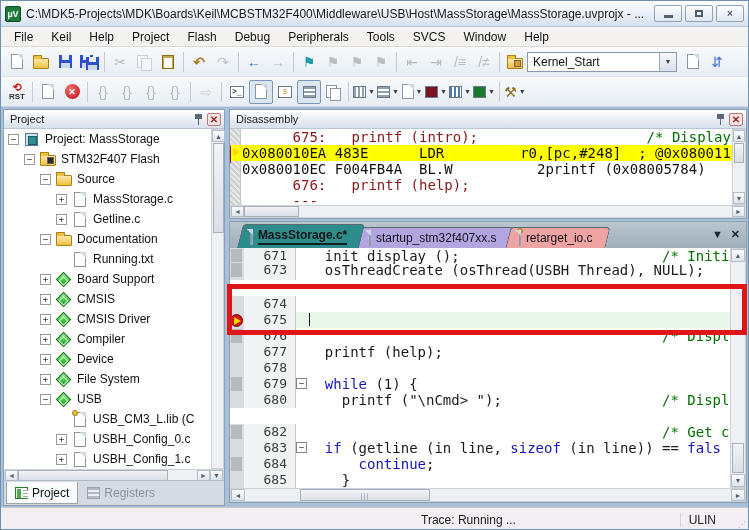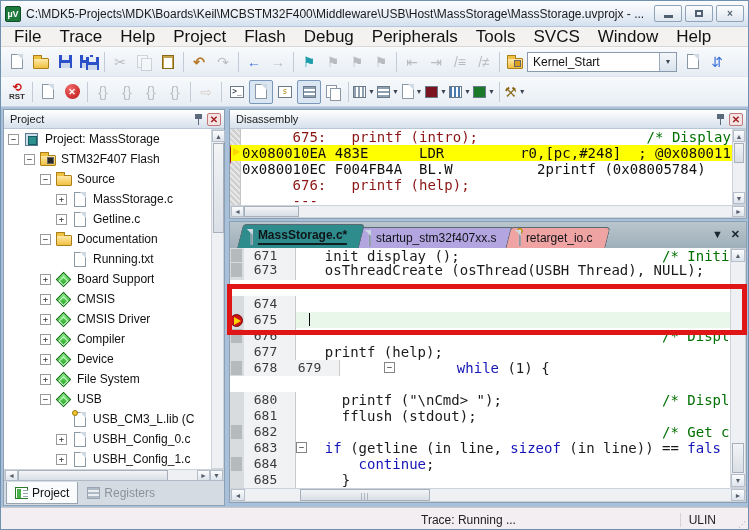--- a/index.html
+++ b/index.html
@@ -16,21 +16,21 @@
   .winbtns { display:flex; gap:3px; }
   .winbtn { width:28px; height:17px; border:1px solid #8fa3b8; border-radius:2px;
     background:linear-gradient(#fcfdfe,#dfe7f0); display:flex; align-items:center; justify-content:center;
     font-size:10px; color:#51606e; font-weight:bold; }
   .winbtn .minbar { width:9px; height:3px; background:#51606e; margin-top:6px; }
   .winbtn .restbox { width:8px; height:7px; border:2px solid #51606e; }
 
   
   .menubar { position:absolute; left:0; top:26px; width:100%; height:20px; background:#f3f2f0;
     border-bottom:1px solid #d9d9d9; display:flex; align-items:center; padding-left:4px; }
-  .menu-item { font-size:17px; color:#111; padding:2px 9px; }
+  .menu-item { font-size:12px; color:#111; padding:2px 9px; }
 
   
   .toolbar { position:absolute; left:0; width:100%; background:linear-gradient(#f8fafc,#e7edf4);
     display:flex; align-items:center; padding:0 4px; }
   #toolbar1 { top:46px; height:30px; border-bottom:1px solid #dfe5ec; }
   #toolbar2 { top:76px; height:30px; border-bottom:1px solid #c9d4e0; }
   .tbtn { min-width:24px; height:24px; display:flex; align-items:center; justify-content:center; gap:1px; position:relative; }
   .tbtn.pressed { border:1px solid #7a96b8; background:#dbe6f3; border-radius:2px; }
   .tsep { width:1px; height:20px; background:#c2cbd6; margin:0 3px; }
   .dim { opacity:.35; filter:grayscale(70%); }
@@ -137,21 +137,21 @@
   .etab.active { height:24px; z-index:3; font-weight:bold; }
   .etab.active .elabel { border-bottom:2px solid #102020; padding-bottom:1px; }
   .etabbar .util { position:absolute; right:6px; top:6px; display:flex; gap:8px; font-size:11px; color:#1c2830; font-weight:bold; }
 
   #code { position:absolute; left:0; top:26px; width:516px; height:240px; background:#fff; overflow:hidden; }
   .crow { position:absolute; left:0; height:16px; width:516px; display:flex; }
   .cmargin { width:14px; height:16px; background:#d8dcdf; flex:none; position:relative; }
   .cmargin .block { position:absolute; left:1px; top:1px; width:11px; height:14px; background:#b5babd; }
   .cmargin .i-pc { position:absolute; left:0px; top:1px; }
   .cnum { width:52px; flex:none; background:#f1f2f3; color:#3a3a3a; font:13px/16px "DejaVu Sans Mono",monospace;
-    text-align:center; padding-right:8px; border-right:1px solid #c9c9c9; }
+    text-align:right; padding-right:8px; border-right:1px solid #c9c9c9; }
   .cfold { width:12px; flex:none; position:relative; background:#fff; }
   .cfold .fbox { position:absolute; left:0px; top:2px; width:11px; height:11px; border:1px solid #848484; background:#fff;
     font:9px/9px "DejaVu Sans Mono",monospace; color:#333; display:flex; align-items:center; justify-content:center; }
   .ctext { flex:1; position:relative; font:14px/16px "DejaVu Sans Mono",monospace; white-space:pre; overflow:hidden; color:#1a1a1a; }
   .ctext .cmt { position:absolute; left:354px; top:0; color:#007000; }
   .crow.current .cfold, .crow.current .ctext { background:#e9f7ea; }
   .caret { position:absolute; left:1px; top:1px; width:1px; height:13px; background:#000; }
 
   
   #ev-scroll { right:0; top:26px; width:16px; height:240px; flex-direction:column; }
@@ -189,21 +189,21 @@
         </div>
       <div class="winbtn">
           <div class="restbox"></div>
         </div>
       <div class="winbtn">×</div>
     </div>
   </div>
 
   <div class="menubar" id="menubar">
       <span class="menu-item">File</span>
-      <span class="menu-item">Trace</span>
+      <span class="menu-item">Keil</span>
       <span class="menu-item">Help</span>
       <span class="menu-item">Project</span>
       <span class="menu-item">Flash</span>
       <span class="menu-item">Debug</span>
       <span class="menu-item">Peripherals</span>
       <span class="menu-item">Tools</span>
       <span class="menu-item">SVCS</span>
       <span class="menu-item">Window</span>
       <span class="menu-item">Help</span>
     </div>
@@ -627,41 +627,35 @@
             <div class="cnum">677</div>
             <div class="cfold"></div>
             <div class="ctext"><span class="seg-p">  printf (help);</span></div>
           </div>
           <div class="crow" style="top: 112px;">
             <div class="cmargin"></div>
             <div class="cnum">678</div>
             <div class="cfold"></div>
             <div class="ctext"></div>
           </div>
-          <div class="crow" style="top: 112px; gap: 44px;">
+          <div class="crow" style="top: 128px;">
             <div class="cmargin">
               <div class="block"></div>
             </div>
             <div class="cnum">679</div>
             <div class="cfold">
               <div class="fbox">−</div>
             </div>
             <div class="ctext"><span class="seg-p">  </span><span class="seg-k">while</span><span class="seg-p"> (1) {</span></div>
           </div>
           <div class="crow" style="top: 144px;">
             <div class="cmargin"></div>
             <div class="cnum">680</div>
             <div class="cfold"></div>
             <div class="ctext"><span class="seg-p">    printf ("\nCmd&gt; ");</span><span class="cmt">/* Display</span></div>
-          </div>
-          <div class="crow" style="top: 160px;">
-            <div class="cmargin"></div>
-            <div class="cnum">681</div>
-            <div class="cfold"></div>
-            <div class="ctext"><span class="seg-p">    fflush (stdout);</span></div>
           </div>
           <div class="crow" style="top: 176px;">
             <div class="cmargin">
               <div class="block"></div>
             </div>
             <div class="cnum">682</div>
             <div class="cfold"></div>
             <div class="ctext"><span class="cmt">/* Get comm</span></div>
           </div>
           <div class="crow" style="top: 192px;">

